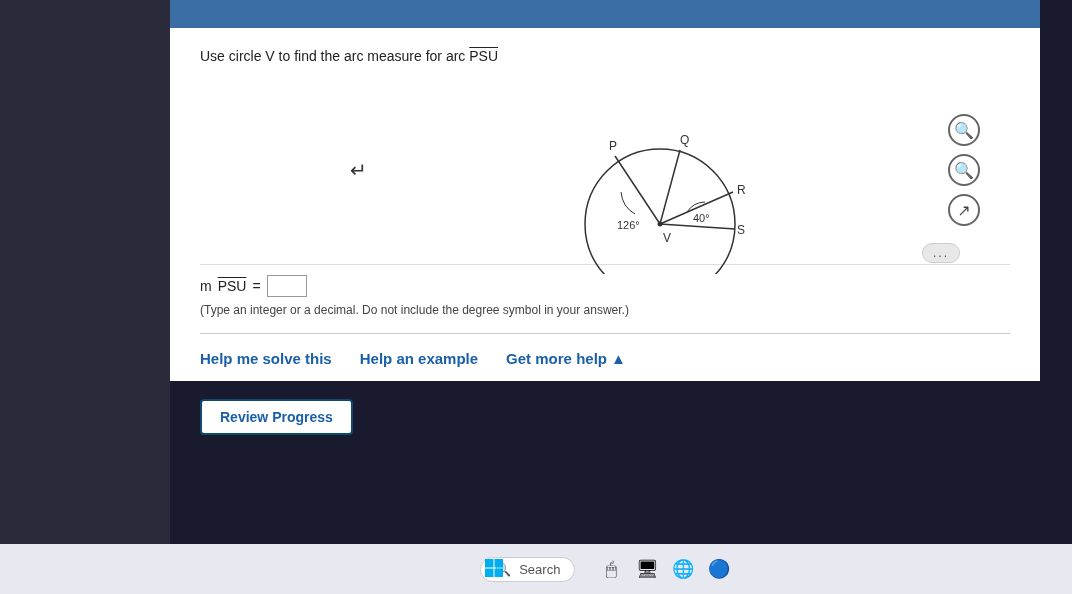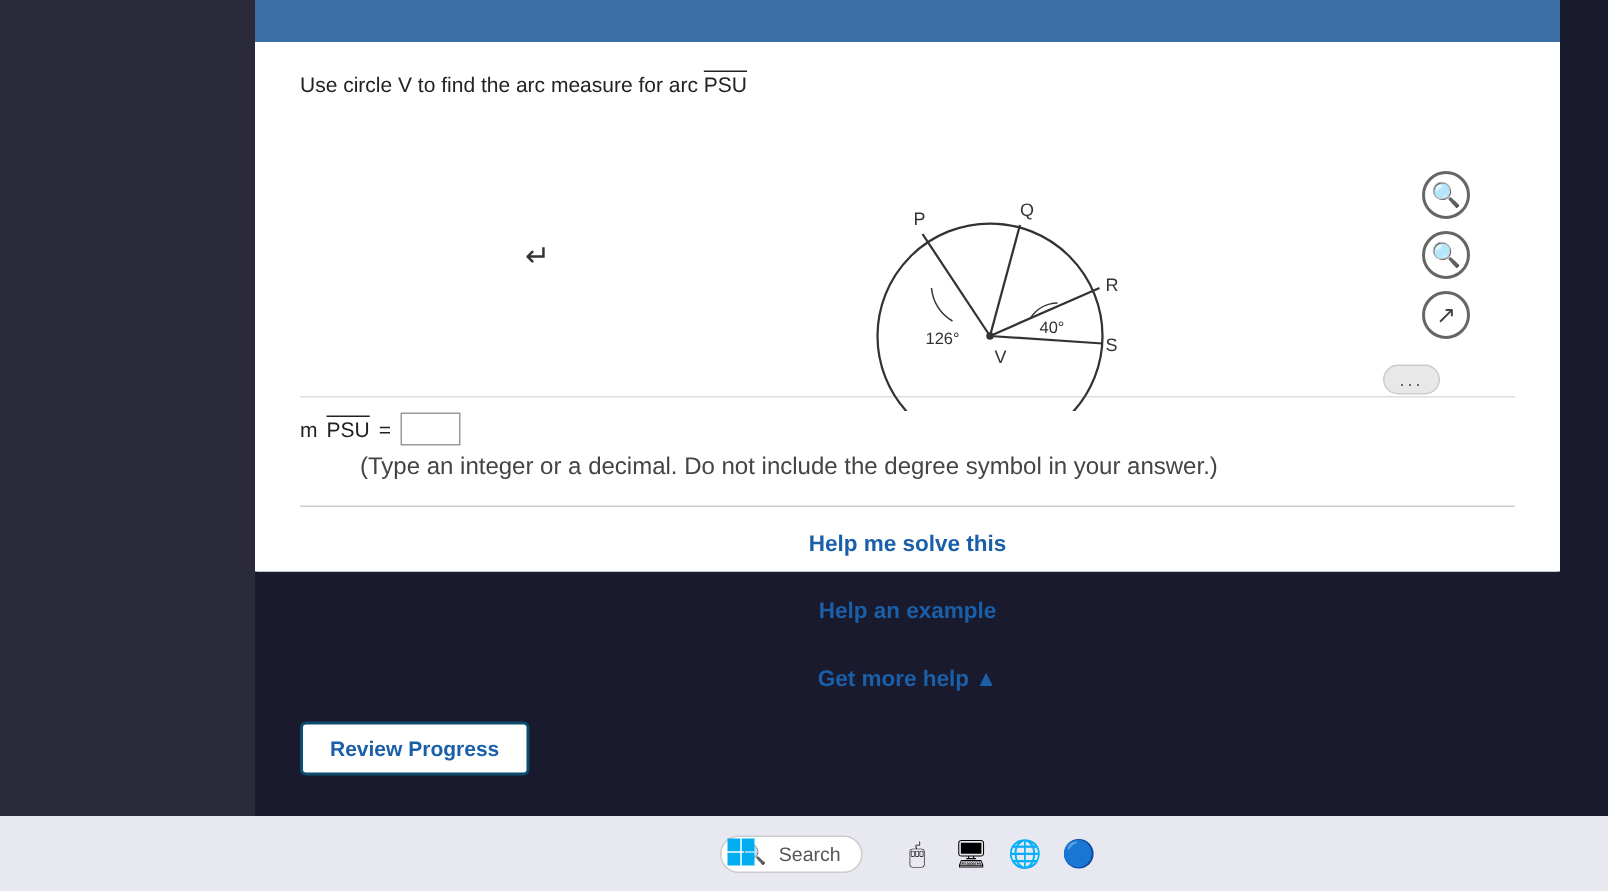--- a/index.html
+++ b/index.html
@@ -116,43 +116,41 @@
     .answer-input {
       width: 40px;
       height: 22px;
       border: 1px solid #999;
       font-size: 13px;
       padding: 2px 4px;
       outline: none;
     }
 
     .instruction-text {
-      font-size: 16px;
+      font-size: 12px;
       color: #444;
       margin-bottom: 16px;
-      margin-left: 40px;
     }
 
     
     .divider2 {
       border: none;
       border-top: 1px solid #ccc;
       margin-bottom: 16px;
     }
 
     
     .help-row {
       display: flex;
       align-items: center;
       gap: 28px;
       font-size: 15px;
       font-weight: bold;
       color: #1a5fa8;
-      margin-bottom: 20px;
-      flex-direction: column;
+      margin-bottom: 32px;
     }
 
     .help-link {
       cursor: pointer;
       color: #1a5fa8;
     }
 
     .get-more-help {
       display: flex;
       align-items: flex-start;

